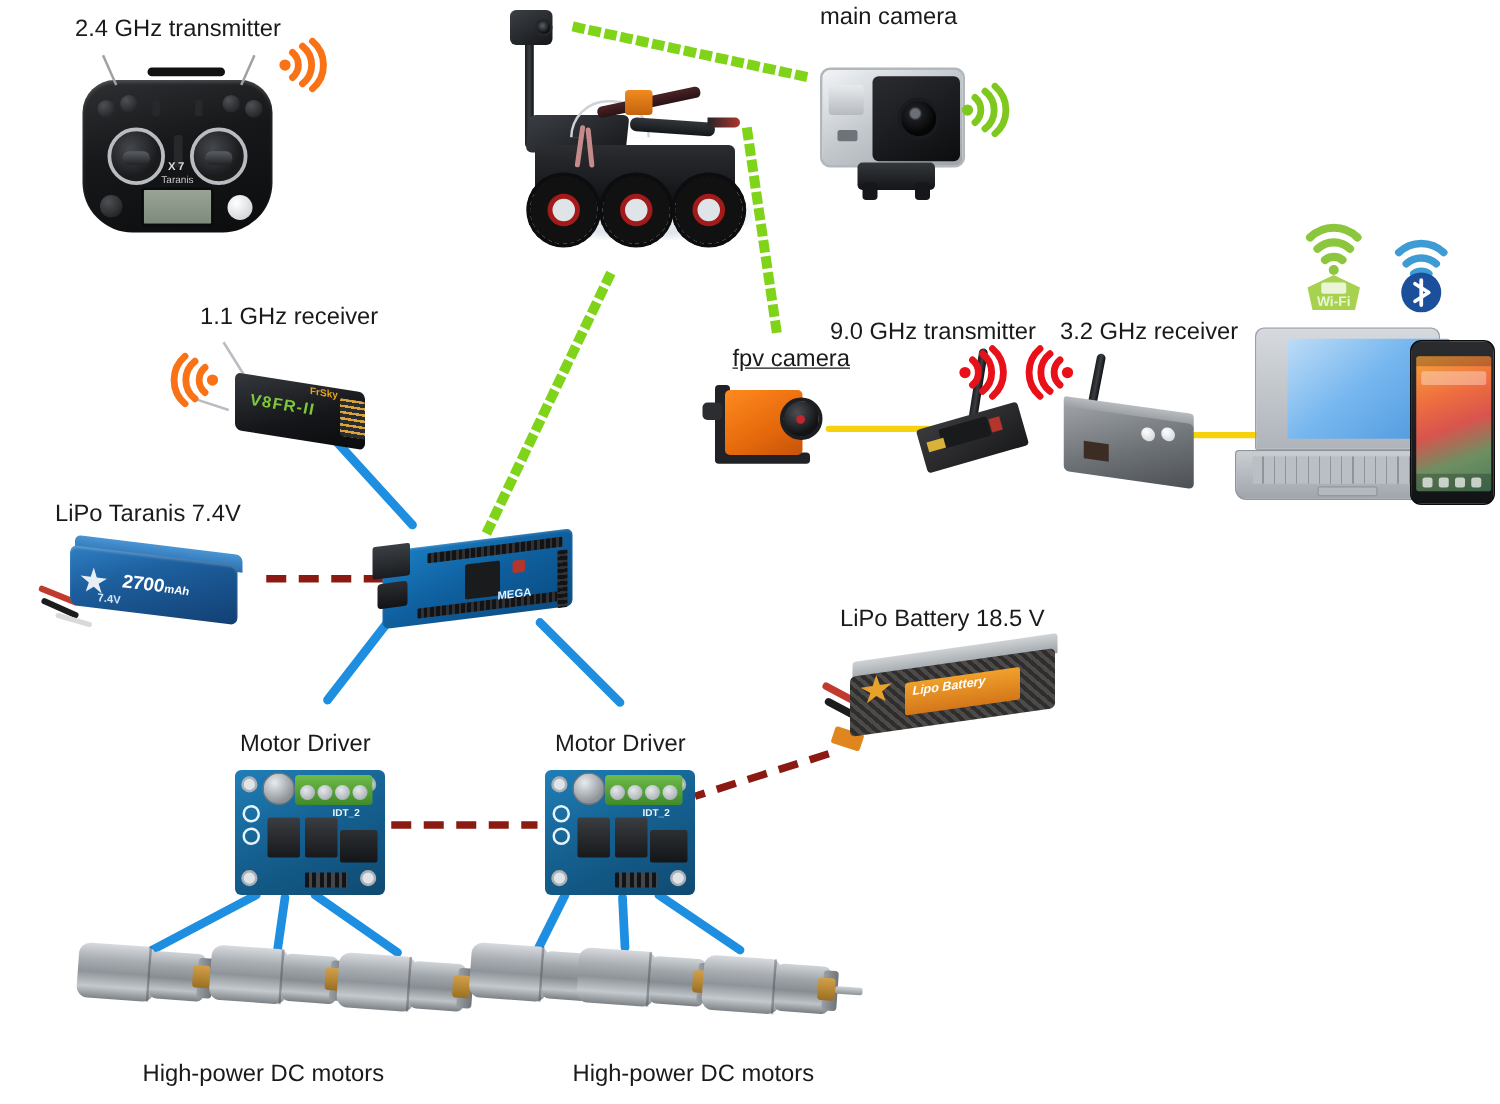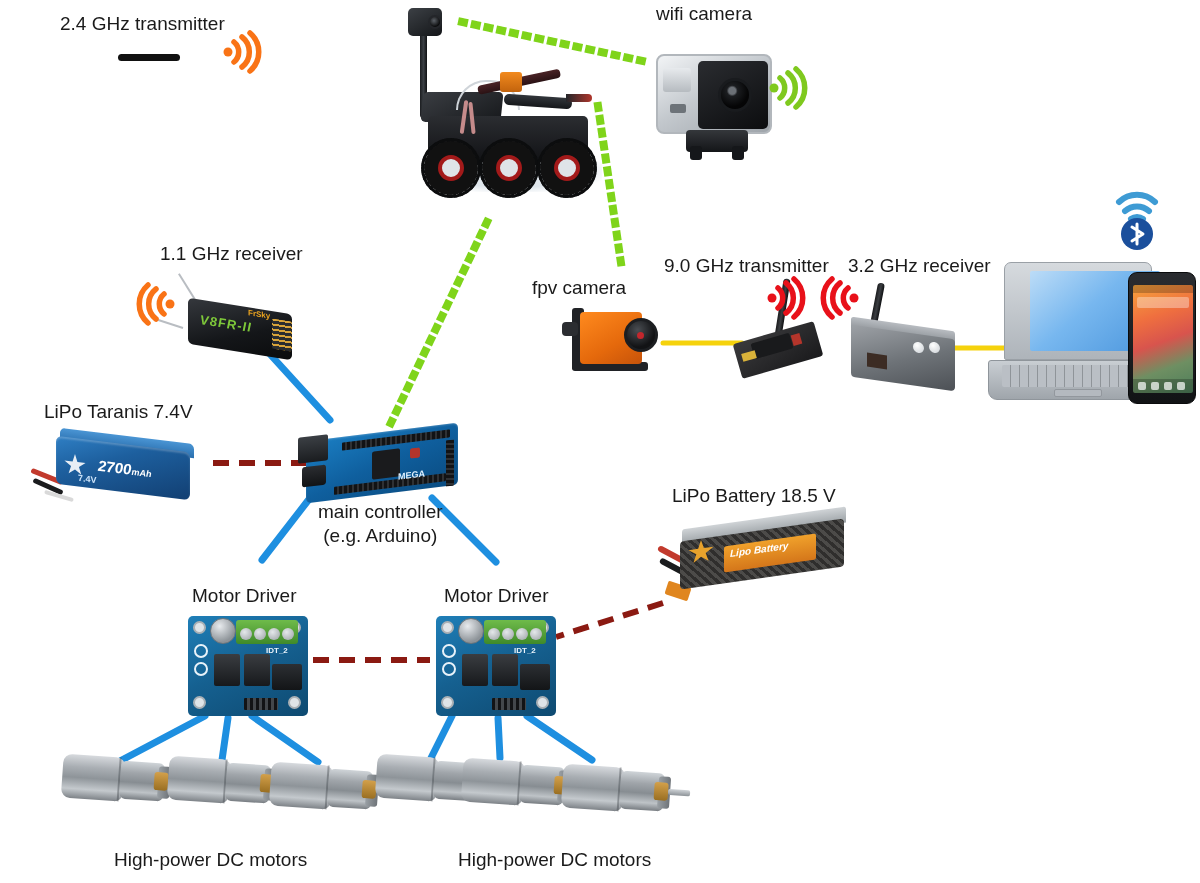--- a/index.html
+++ b/index.html
@@ -270,20 +270,42 @@
     <line x1="487" y1="222" x2="389" y2="427" stroke="#7FD41A" stroke-width="8" stroke-dasharray="2 11" stroke-linecap="square"></line>
 
     <line x1="663" y1="343" x2="742" y2="343" stroke="#F5D20C" stroke-width="5" stroke-linecap="round"></line>
 
     <line x1="944" y1="348" x2="1010" y2="348" stroke="#F5D20C" stroke-width="5" stroke-linecap="round"></line>
   </svg>
 
   <div class="label" style="left:60px;top:12px;">2.4 GHz transmitter</div>
   <div class="node" style="left:66px;top:46px;width:160px;height:140px;">
     <div class="tx-ant"></div>
+    <div class="tx-body">
+      <div class="tx-whip" style="left:26px;top:-22px;transform:rotate(-24deg);"></div>
+      <div class="tx-whip" style="left:126px;top:-22px;transform:rotate(24deg);"></div>
+      <div class="tx-knob" style="left:12px;top:16px;"></div>
+      <div class="tx-knob" style="left:30px;top:12px;"></div>
+      <div class="tx-knob" style="left:112px;top:12px;"></div>
+      <div class="tx-knob" style="left:130px;top:16px;"></div>
+      <div class="tx-sw" style="left:56px;top:16px;"></div>
+      <div class="tx-sw" style="left:90px;top:16px;"></div>
+      <div class="tx-gimbal" style="left:20px;top:38px;">
+        <div class="tx-stick" style="left:9px;top:16px;"></div>
+      </div>
+      <div class="tx-gimbal" style="left:86px;top:38px;">
+        <div class="tx-stick" style="left:9px;top:16px;"></div>
+      </div>
+      <div class="tx-sw" style="left:73px;top:44px;height:26px;width:7px;"></div>
+      <div class="tx-brand">X7</div>
+      <div class="tx-brand2">Taranis</div>
+      <div class="tx-screen"></div>
+      <div class="tx-round"></div>
+      <div class="tx-knob" style="left:14px;top:92px;width:18px;height:18px;"></div>
+    </div>
   </div>
   <div class="waves" style="left:222px;top:30px;">
     <svg width="42" height="44" viewBox="0 0 42 44">
       <circle cx="6" cy="22" r="4.5" fill="#F97316"></circle>
       <path d="M12 12 A13 13 0 0 1 12 32" stroke="#F97316" stroke-width="5.5" fill="none" stroke-linecap="round"></path>
       <path d="M20 7 A19 19 0 0 1 20 37" stroke="#F97316" stroke-width="5.5" fill="none" stroke-linecap="round"></path>
       <path d="M28 3 A25 25 0 0 1 28 41" stroke="#F97316" stroke-width="5.5" fill="none" stroke-linecap="round"></path>
     </svg>
   </div>
 
@@ -309,21 +331,21 @@
     <div class="rv-wheel" style="left:74px;">
       <div class="rv-tread"></div>
       <div class="rv-hub"></div>
     </div>
     <div class="rv-wheel" style="left:132px;">
       <div class="rv-tread"></div>
       <div class="rv-hub"></div>
     </div>
   </div>
 
-  <div class="label" style="left:656px;top:2px;">wifi camera</div>
+  <div class="label" style="left:656px;top:2px;">main camera</div>
   <div class="node" style="left:656px;top:28px;width:126px;height:136px;">
     <div class="ac-case">
       <div class="ac-side"></div>
       <div class="ac-btn"></div>
       <div class="ac-front"></div>
       <div class="ac-lens"></div>
     </div>
     <div class="ac-mount"></div>
     <div class="ac-foot" style="left:34px;"></div>
     <div class="ac-foot" style="left:76px;"></div>
@@ -348,21 +370,21 @@
   </div>
   <div class="waves" style="left:134px;top:282px;">
     <svg width="42" height="44" viewBox="0 0 42 44">
       <circle cx="36" cy="22" r="4.5" fill="#F97316"></circle>
       <path d="M30 12 A13 13 0 0 0 30 32" stroke="#F97316" stroke-width="5.5" fill="none" stroke-linecap="round"></path>
       <path d="M22 7 A19 19 0 0 0 22 37" stroke="#F97316" stroke-width="5.5" fill="none" stroke-linecap="round"></path>
       <path d="M14 3 A25 25 0 0 0 14 41" stroke="#F97316" stroke-width="5.5" fill="none" stroke-linecap="round"></path>
     </svg>
   </div>
 
-  <div class="label" style="left:532px;top:276px;">fpv camera</div>
+  <div class="label" style="left:586px;top:276px;text-decoration:underline;">fpv camera</div>
   <div class="node" style="left:562px;top:306px;width:106px;height:72px;">
     <div class="fpv-bracket"></div>
     <div class="fpv-bracket2"></div>
     <div class="fpv-knob"></div>
     <div class="fpv-body"></div>
     <div class="fpv-lensblk"></div>
     <div class="fpv-dot"></div>
   </div>
 
   <div class="label" style="left:664px;top:254px;">9.0 GHz transmitter</div>
@@ -393,20 +415,31 @@
   </div>
   <div class="waves" style="left:818px;top:276px;">
     <svg width="42" height="44" viewBox="0 0 42 44">
       <circle cx="36" cy="22" r="4.5" fill="#E8111A"></circle>
       <path d="M30 12 A13 13 0 0 0 30 32" stroke="#E8111A" stroke-width="5.5" fill="none" stroke-linecap="round"></path>
       <path d="M22 7 A19 19 0 0 0 22 37" stroke="#E8111A" stroke-width="5.5" fill="none" stroke-linecap="round"></path>
       <path d="M14 3 A25 25 0 0 0 14 41" stroke="#E8111A" stroke-width="5.5" fill="none" stroke-linecap="round"></path>
     </svg>
   </div>
 
+  <div class="badge" style="left:1040px;top:168px;">
+    <svg width="54" height="82" viewBox="0 0 54 82">
+      <path d="M8 22 A27 27 0 0 1 46 22" stroke="#8CC63F" stroke-width="6.5" fill="none" stroke-linecap="round"></path>
+      <path d="M14 31 A19 19 0 0 1 40 31" stroke="#8CC63F" stroke-width="6.5" fill="none" stroke-linecap="round"></path>
+      <path d="M20 40 A11 11 0 0 1 34 40" stroke="#8CC63F" stroke-width="6.5" fill="none" stroke-linecap="round"></path>
+      <circle cx="27" cy="48" r="4" fill="#8CC63F"></circle>
+      <path d="M27 52 L48 62 L44 80 L10 80 L6 62 Z" fill="#A6D250"></path>
+      <rect x="17" y="58" width="20" height="9" rx="2" fill="#EAF5D8"></rect>
+      <text x="27" y="77" font-family="'Liberation Sans',sans-serif" font-size="11" font-weight="bold" fill="#EAF5D8" text-anchor="middle">Wi-Fi</text>
+    </svg>
+  </div>
   <div class="badge" style="left:1110px;top:182px;">
     <svg width="54" height="68" viewBox="0 0 54 68">
       <path d="M9 20 A26 26 0 0 1 45 20" stroke="#3E9BD4" stroke-width="6" fill="none" stroke-linecap="round"></path>
       <path d="M15 29 A18 18 0 0 1 39 29" stroke="#3E9BD4" stroke-width="6" fill="none" stroke-linecap="round"></path>
       <path d="M21 37 A10 10 0 0 1 33 37" stroke="#3E9BD4" stroke-width="6" fill="none" stroke-linecap="round"></path>
       <circle cx="27" cy="52" r="16" fill="#1B4F9C"></circle>
       <path d="M22 45 L33 52 L22 59 M27 42 L27 62" stroke="#FFFFFF" stroke-width="3" fill="none" stroke-linecap="round" stroke-linejoin="round"></path>
     </svg>
   </div>
 
@@ -449,24 +482,20 @@
   <div class="node" style="left:306px;top:424px;width:150px;height:80px;">
     <div class="ard-pcb"></div>
     <div class="ard-hdr" style="left:36px;top:12px;width:108px;"></div>
     <div class="ard-hdr" style="left:28px;top:56px;width:112px;"></div>
     <div class="ard-hdr-v" style="left:140px;top:16px;height:46px;"></div>
     <div class="ard-usb"></div>
     <div class="ard-jack"></div>
     <div class="ard-mcu"></div>
     <div class="ard-btn"></div>
     <div class="ard-txt">MEGA</div>
-  </div>
-  <div class="label" style="left:318px;top:500px;">
-    <span>main controller</span><br>
-    <span>(e.g. Arduino)</span>
   </div>
 
   <div class="label" style="left:672px;top:484px;">LiPo Battery 18.5 V</div>
   <div class="node" style="left:652px;top:510px;width:220px;height:100px;">
     <div class="b74-wire" style="left:4px;top:44px;width:40px;height:6px;background:#c23a2d;transform:rotate(28deg);"></div>
     <div class="b74-wire" style="left:6px;top:56px;width:38px;height:6px;background:#1b1c1e;transform:rotate(28deg);"></div>
     <div class="b74-wire" style="left:14px;top:74px;width:24px;height:14px;background:#e0861f;border-radius:2px;transform:rotate(18deg);"></div>
     <div class="b11-top"></div>
     <div class="b11-body"></div>
     <div class="b11-logo"></div>

